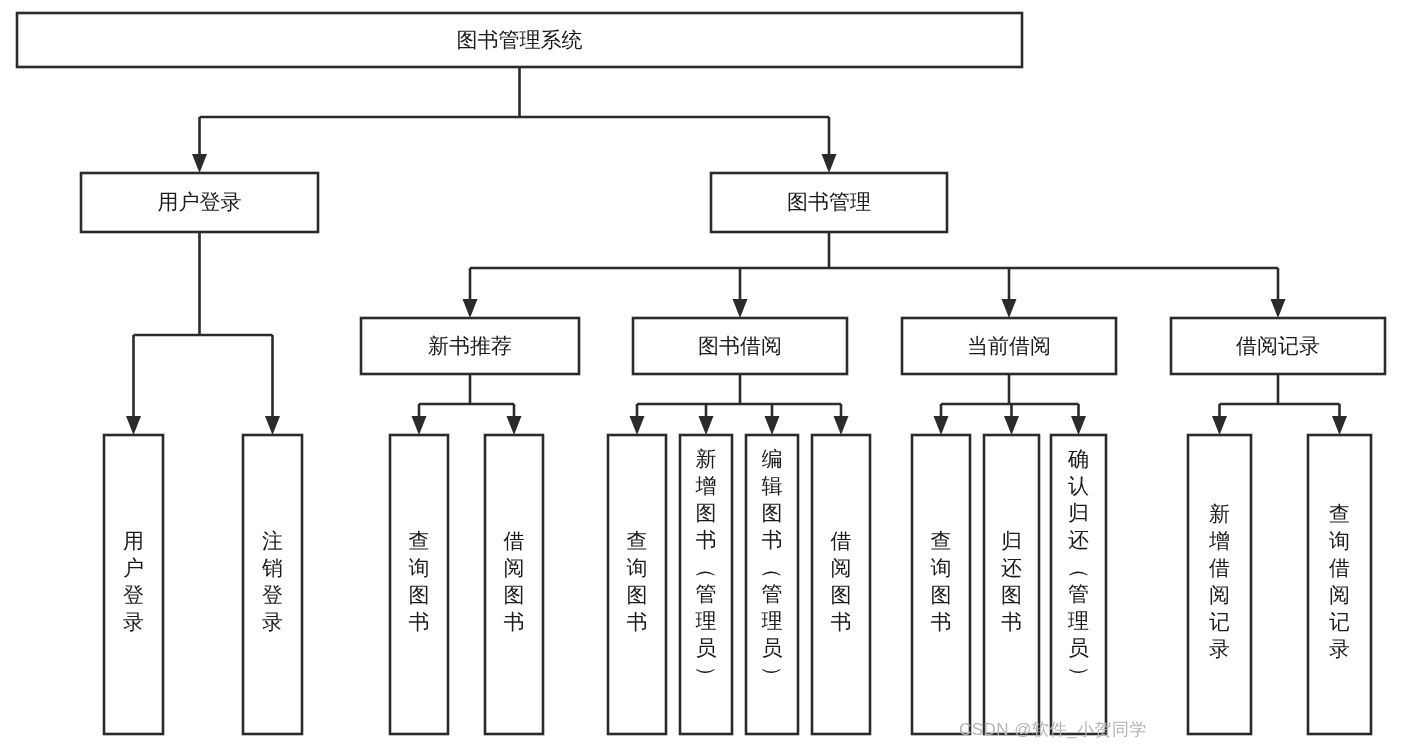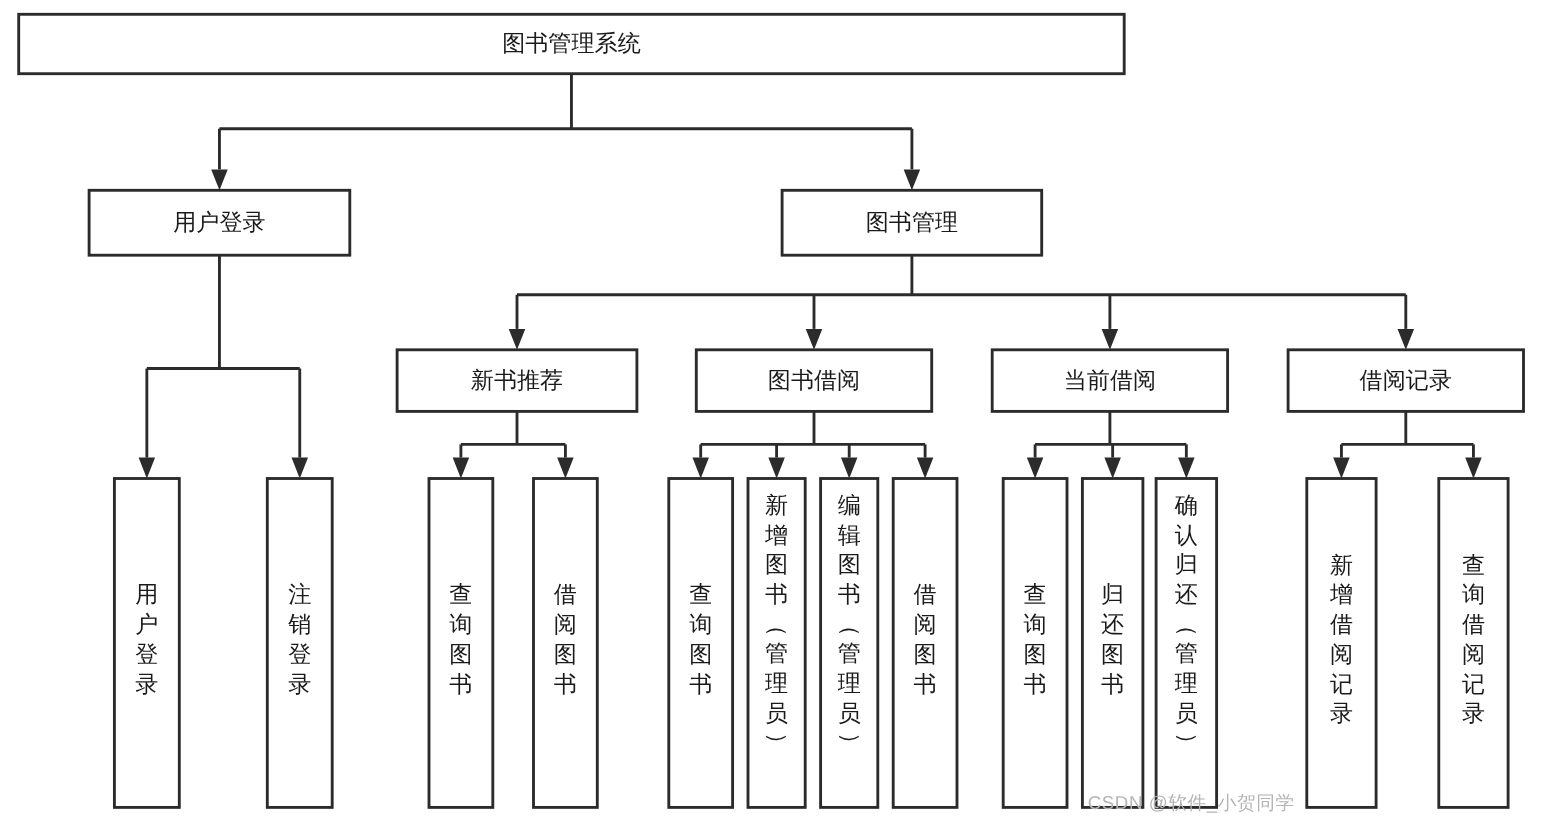--- a/index.html
+++ b/index.html
@@ -11,21 +11,20 @@
     width: 1405px;
     height: 747px;
     font-family: "Liberation Sans", "DejaVu Sans", sans-serif;
     overflow: hidden;
     position: relative;
   }
   #diagram-root {
     position: relative;
     width: 1155px;
     height: 747px;
-    padding-left: 30px;
   }
   svg#tree-svg {
     position: absolute;
     top: 0;
     left: 0;
     width: 1405px;
     height: 747px;
   }
   .node-box {
     fill: #ffffff;

